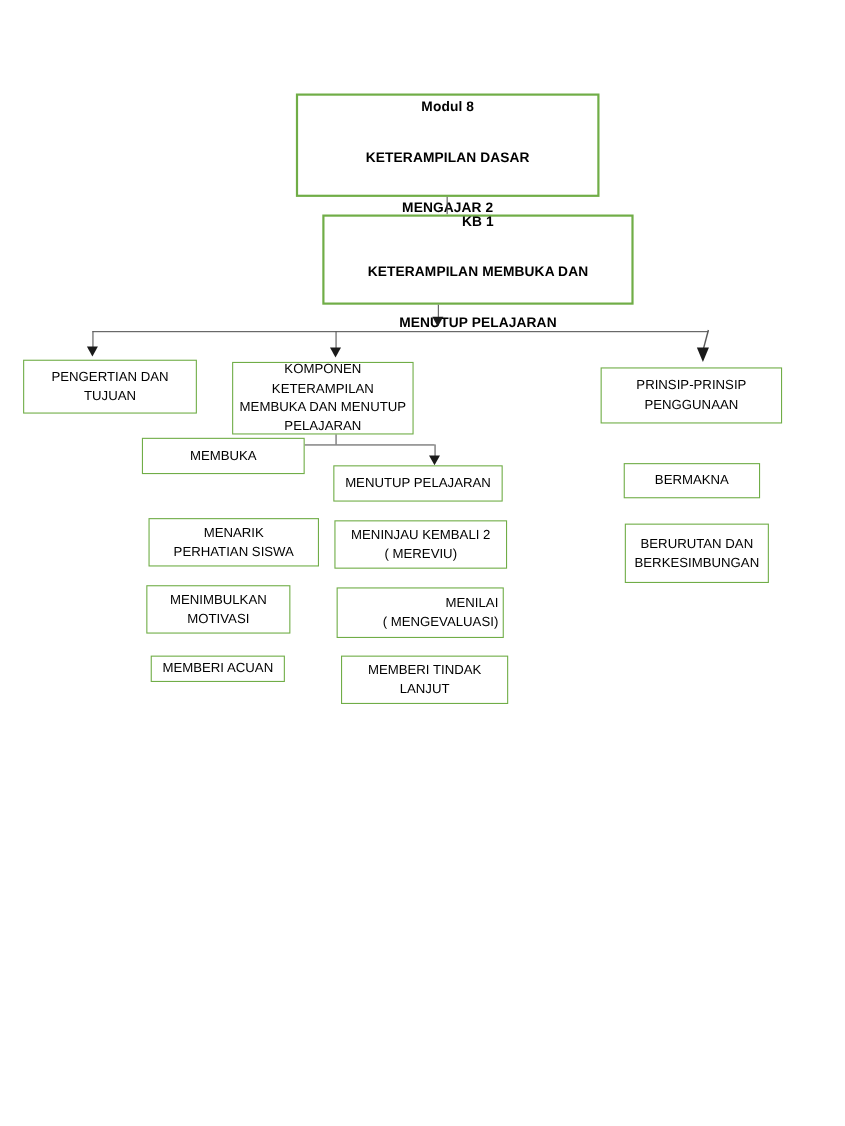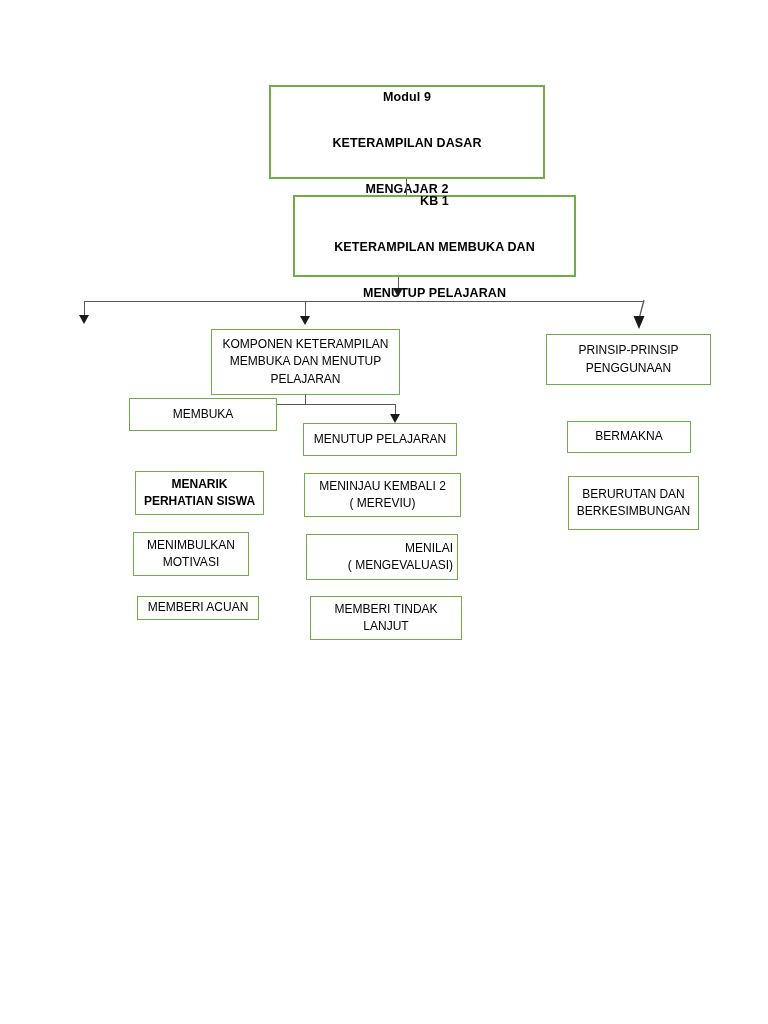--- a/index.html
+++ b/index.html
@@ -76,21 +76,21 @@
     overflow: visible;
   }
 </style>
 </head>
 <body>
 
 <div id="page">
 
   <div class="node heading" style="left:269px; top:85px; width:276px; height:94px;">
     <span class="label">
-      <span>Modul 9</span><br>
+      <span>Modul 8</span><br>
       <span>KETERAMPILAN DASAR</span><br>
       <span>MENGAJAR 2</span>
     </span>
   </div>
 
   <div class="line-v" style="left:406px; top:179px; height:16px;"></div>
 
   <div class="node heading" style="left:265px; top:195px; width:283px; height:82px;margin-left:28px;">
     <span class="label">
       <span>KB 1</span><br>
@@ -108,22 +108,26 @@
   <div class="arrow-down" style="left:79px; top:315px;"></div>
 
   <div class="line-v" style="left:305px; top:301px; height:18px;"></div>
   <div class="arrow-down" style="left:300px; top:316px;"></div>
 
   <svg class="line-diag" style="left:630px; top:299px;" width="26" height="32" viewBox="0 0 26 32">
     <line x1="14" y1="1" x2="9" y2="20" stroke="#595959" stroke-width="1.3"></line>
     <polygon points="3.5,17 14.5,17 9,30" fill="#1a1a1a"></polygon>
   </svg>
 
+  <div class="node plain" style="left:21px; top:327px; width:158px; height:49px;">
+    <span class="label">PENGERTIAN DAN
+TUJUAN</span>
+  </div>
 
-  <div class="node plain" style="left:211px; top:329px; width:189px; height:66px;">
+  <div class="node plain" style="left:211px; top:329px; width:165px; height:66px;">
     <span class="label">KOMPONEN KETERAMPILAN
 MEMBUKA DAN MENUTUP
 PELAJARAN</span>
   </div>
 
   <div class="node plain" style="left:546px; top:334px; width:165px; height:51px;">
     <span class="label">PRINSIP-PRINSIP
 PENGGUNAAN</span>
   </div>
 
@@ -135,26 +139,26 @@
   <div class="arrow-down" style="left:390px; top:414px;"></div>
 
   <div class="node plain" style="left:129px; top:398px; width:148px; height:33px;">
     <span class="label">MEMBUKA</span>
   </div>
 
   <div class="node plain" style="left:303px; top:423px; width:154px; height:33px;">
     <span class="label">MENUTUP PELAJARAN</span>
   </div>
 
-  <div class="node plain" style="left:135px; top:471px; width:129px; height:44px;font-weight:bold;">
+  <div class="node plain" style="left:135px; top:471px; width:155px; height:44px;">
     <span class="label">MENARIK
 PERHATIAN SISWA</span>
   </div>
 
-  <div class="node plain" style="left:133px; top:532px; width:116px; height:44px;">
+  <div class="node plain" style="left:133px; top:532px; width:131px; height:44px;">
     <span class="label">MENIMBULKAN
 MOTIVASI</span>
   </div>
 
   <div class="node plain" style="left:137px; top:596px; width:122px; height:24px;">
     <span class="label">MEMBERI ACUAN</span>
   </div>
 
   <div class="node plain" style="left:304px; top:473px; width:157px; height:44px;">
     <span class="label">MENINJAU KEMBALI 2

